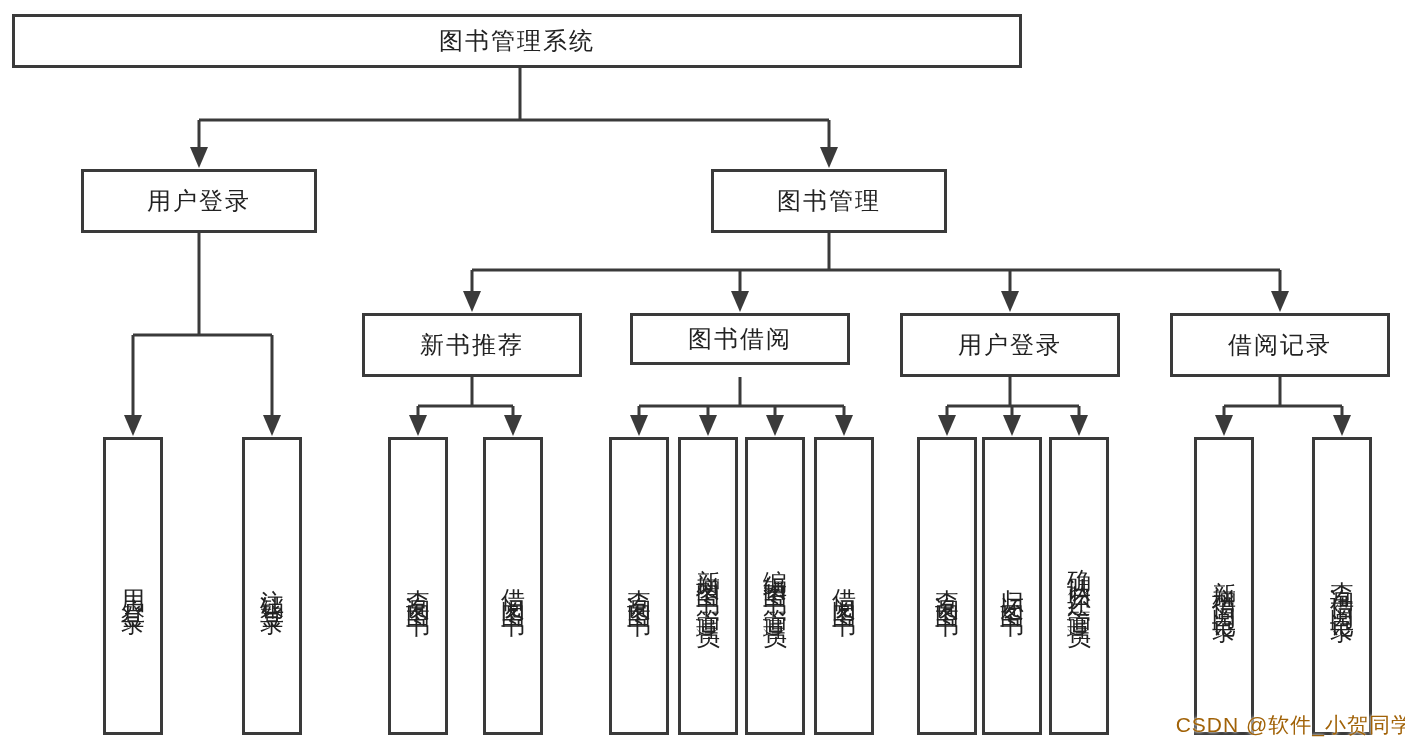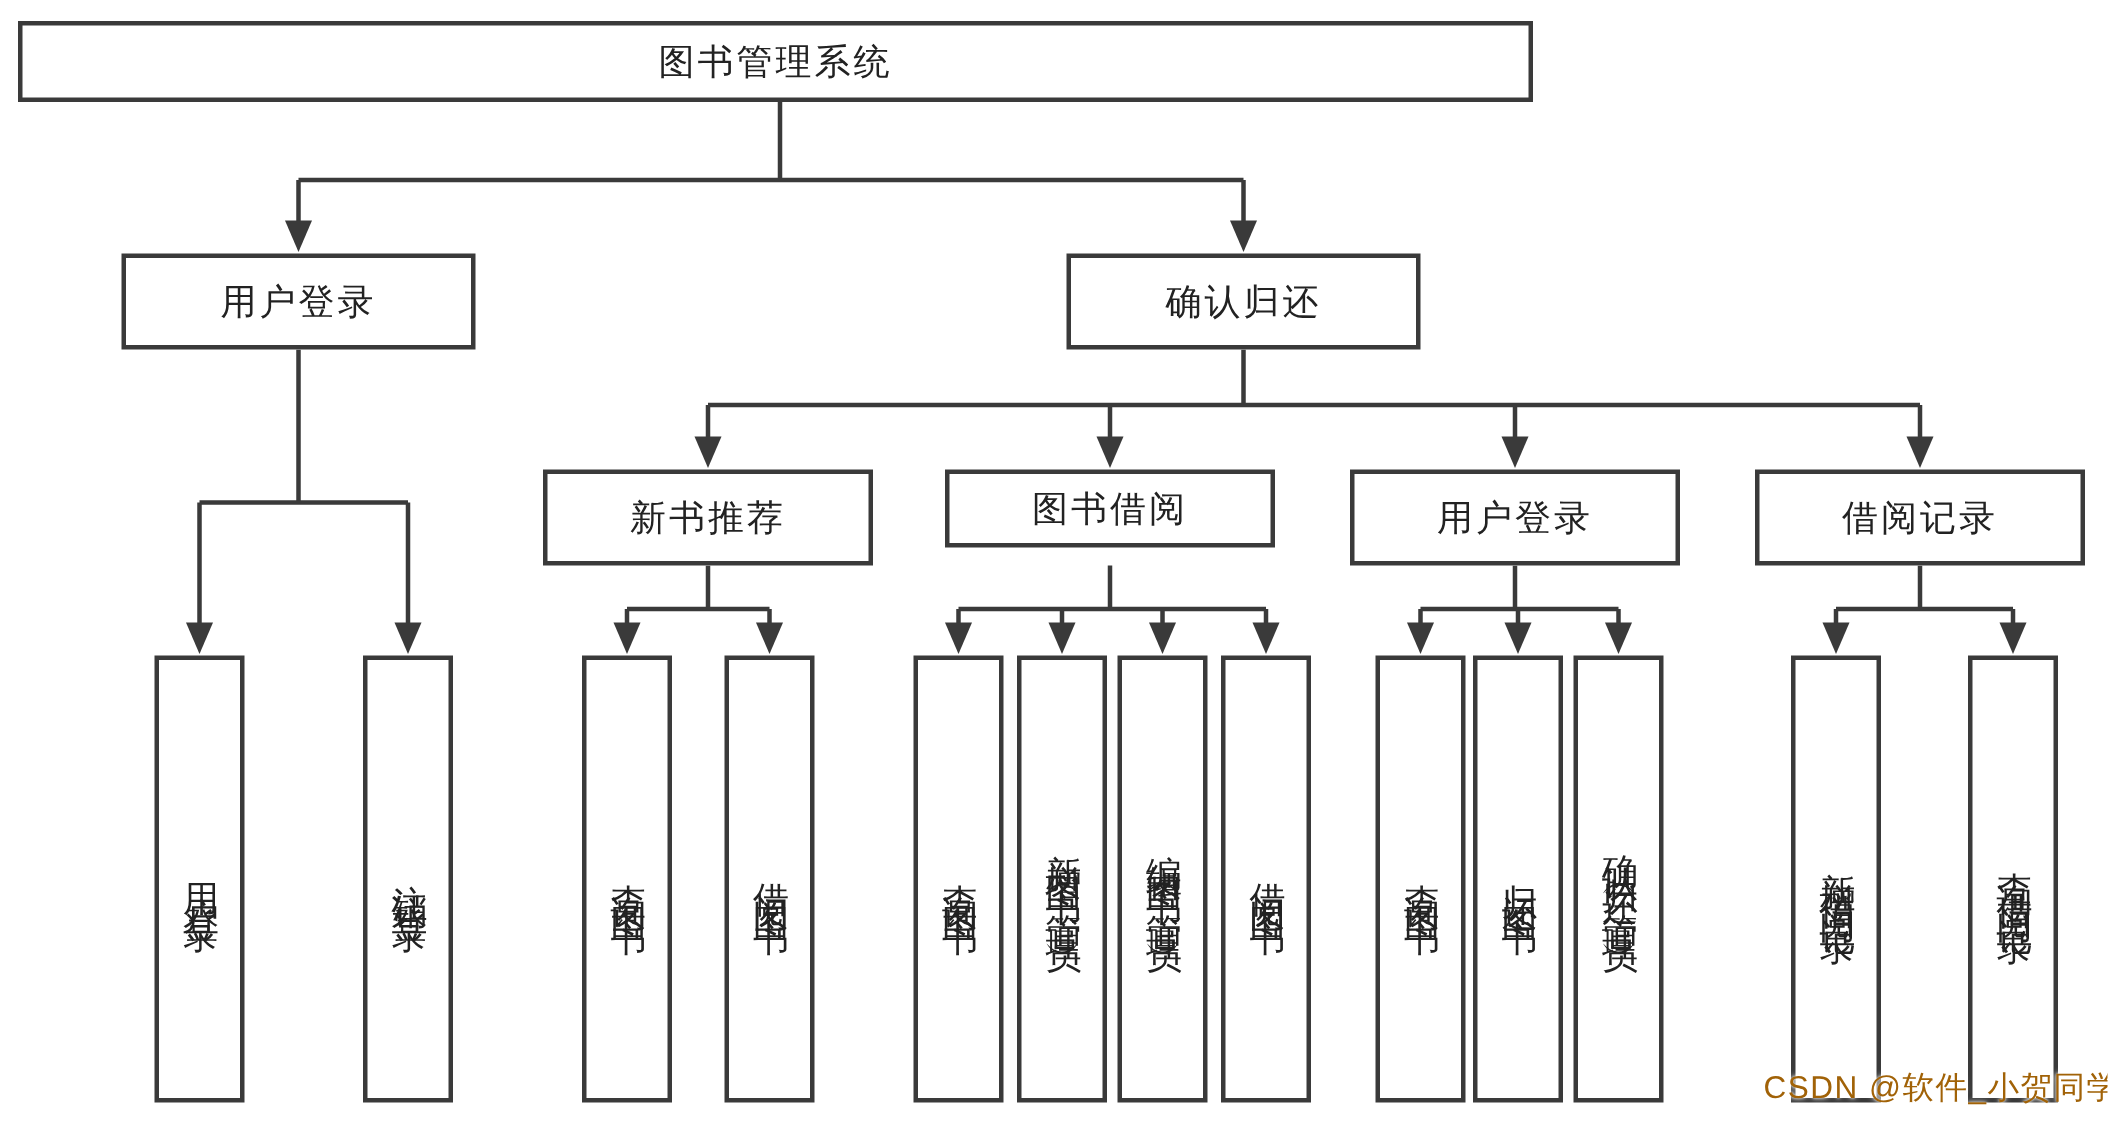--- a/index.html
+++ b/index.html
@@ -85,21 +85,21 @@
   </svg>
 
   <div class="node h" style="left:12px; top:14px; width:1010px; height:54px;">
     <span>图书管理系统</span>
   </div>
 
   <div class="node h" style="left:81px; top:169px; width:236px; height:64px;">
     <span>用户登录</span>
   </div>
   <div class="node h" style="left:711px; top:169px; width:236px; height:64px;">
-    <span>确认归还</span>
+    <span>图书管理</span>
   </div>
 
   <div class="node h" style="left:362px; top:313px; width:220px; height:64px;justify-content:center;">
     <span>新书推荐</span>
   </div>
   <div class="node h" style="left:630px; top:313px; width:220px; height:52px;">
     <span>图书借阅</span>
   </div>
   <div class="node h" style="left:900px; top:313px; width:220px; height:64px;">
     <span>用户登录</span>

